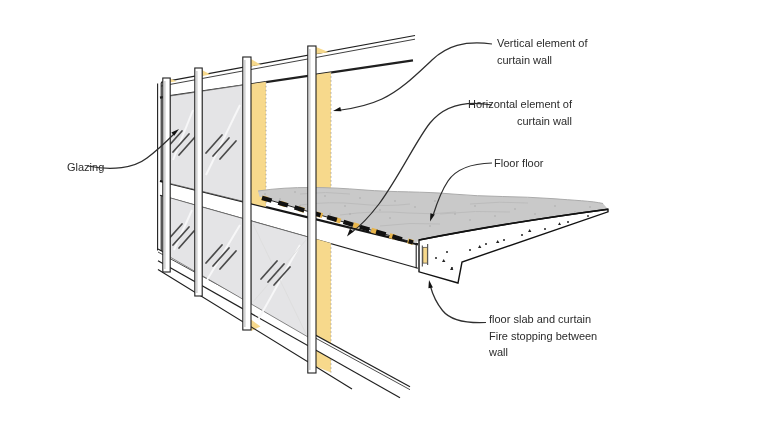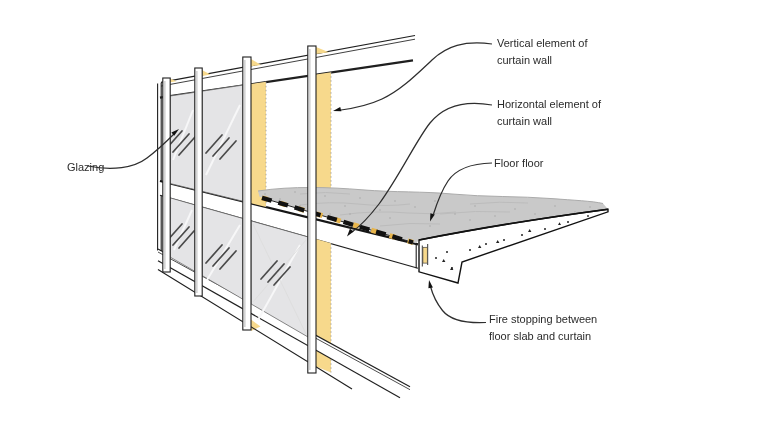--- a/index.html
+++ b/index.html
@@ -207,24 +207,25 @@
   </g>
 </svg>
 
   <div class="lbl" style="left:38px;top:159px;margin-left:29px;">
     <span>Glazing</span>
   </div>
   <div class="lbl" style="left:497px;top:35px;">
     <span>Vertical element of</span>
     <span>curtain wall</span>
   </div>
-  <div class="lbl" style="left:497px;top:96px;">
+  <div class="lbl" style="left:468px;top:96px;text-align:right;">
     <span>Horizontal element of</span>
     <span>curtain wall</span>
   </div>
   <div class="lbl" style="left:494px;top:155px;">
     <span>Floor floor</span>
   </div>
   <div class="lbl" style="left:489px;top:311px;">
+    <span>floor slab and curtain</span>
     <span>Fire stopping between</span>
-    <span>floor slab and curtain</span>
+    <span>wall</span>
   </div>
 </div>
 
 </body></html>

